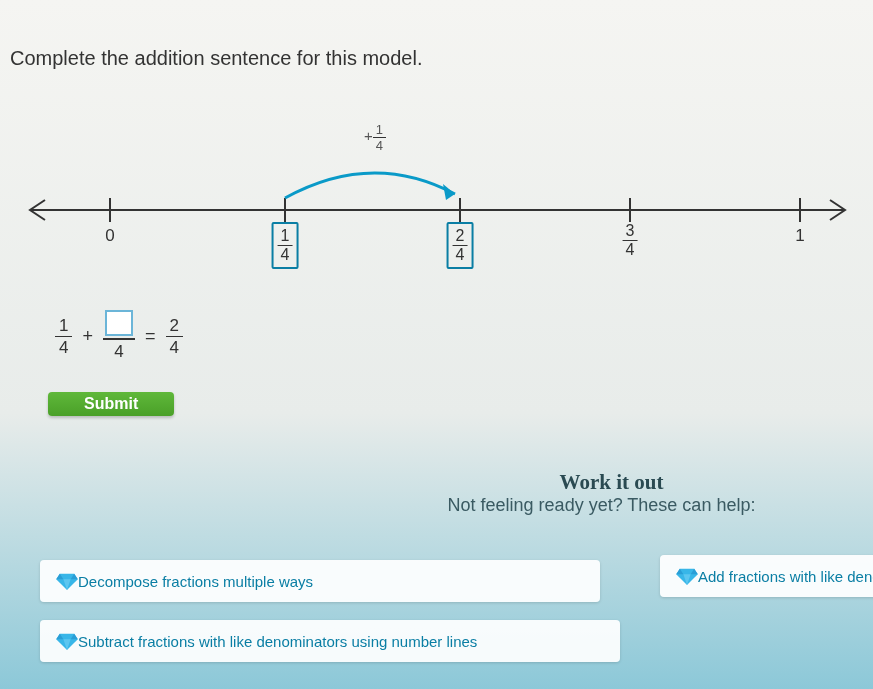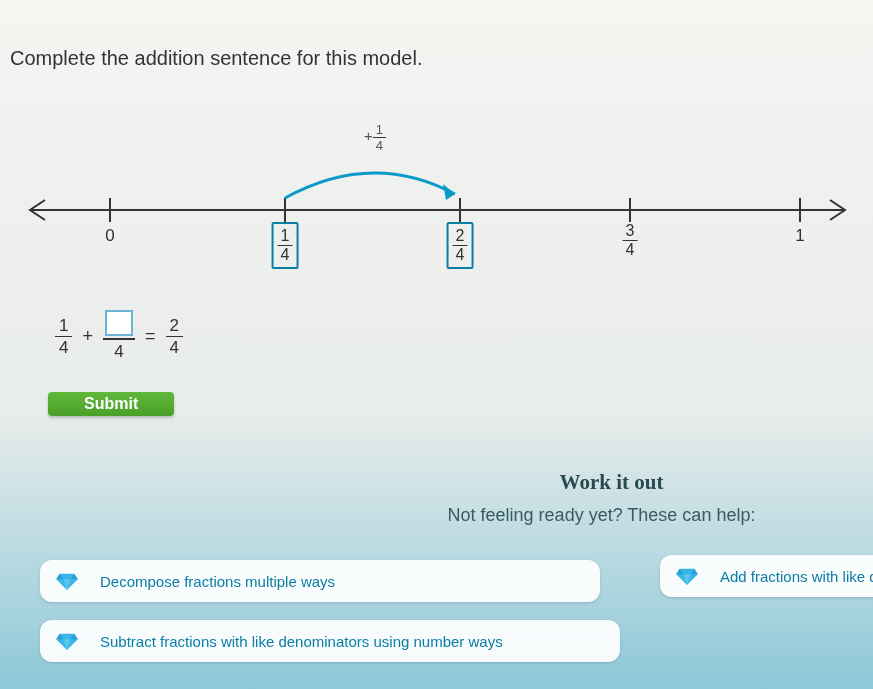--- a/index.html
+++ b/index.html
@@ -109,38 +109,37 @@
     .work-it {
       font-family: Georgia, 'Times New Roman', serif;
       font-size: 21px;
       color: #2a4a52;
       padding-left: 350px;
       font-weight: bold;
     }
     .not-feeling {
       font-size: 18px;
       color: #3a5a62;
-      margin-top: 10px;
       padding-left: 330px;
     }
     .help-cards {
       position: absolute;
       left: 40px;
       right: -40px;
       top: 560px;
     }
     .card {
       background: rgba(255,255,255,0.92);
-      border-radius: 12px;
+      border-radius: 4px;
       padding: 12px 16px;
       font-size: 15px;
       color: #0a7ea4;
       display: inline-flex;
       align-items: center;
-      gap: 22px;
+      gap: 0;
       box-shadow: 0 1px 3px rgba(0,0,0,0.15);
       cursor: pointer;
     }
     .card-1 { position: absolute; left: 0; top: 0; width: 560px; }
     .card-2 { position: absolute; left: 620px; top: -5px; width: 260px; }
     .card-3 { position: absolute; left: 0; top: 60px; width: 580px; }
     .gem-icon {
       width: 22px;
       height: 18px;
       flex-shrink: 0;
@@ -249,18 +248,18 @@
     </svg>
     <span>Add fractions with like deno</span>
   </div>
   <div class="card card-3">
     <svg class="gem-icon" viewBox="0 0 24 20">
       <polygon points="4,2 20,2 24,8 12,20 0,8" fill="#38b6e8"></polygon>
       <polygon points="4,2 8,8 0,8" fill="#2a9ed6"></polygon>
       <polygon points="20,2 24,8 16,8" fill="#2a9ed6"></polygon>
       <polygon points="8,8 16,8 12,20" fill="#5cc6f0"></polygon>
     </svg>
-    <span>Subtract fractions with like denominators using number ways</span>
+    <span>Subtract fractions with like denominators using number lines</span>
   </div>
 </div>
 
 
 
 
 </body></html>

